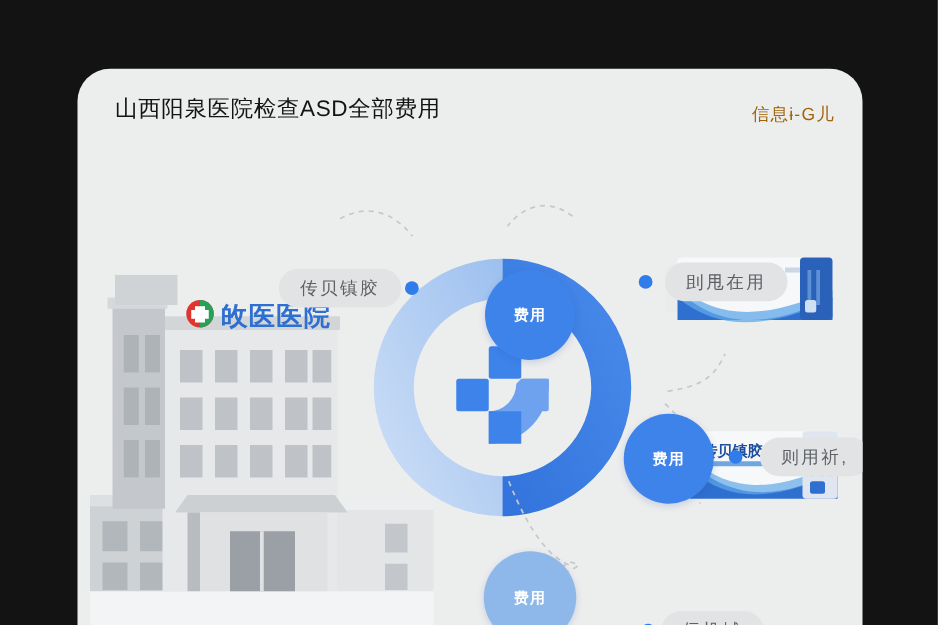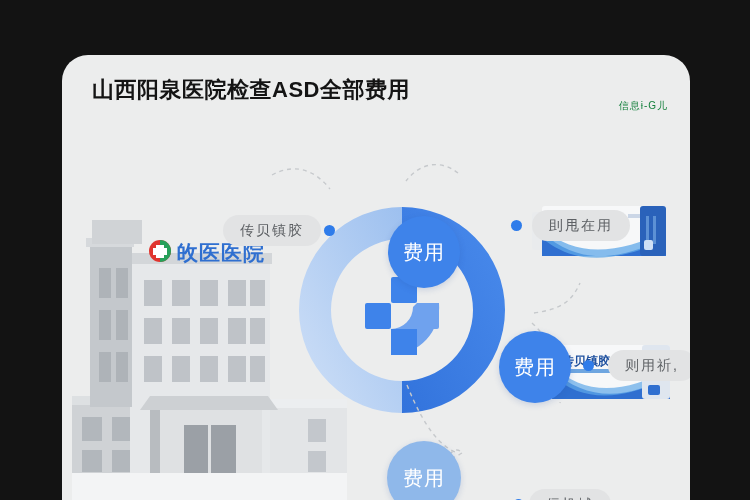--- a/index.html
+++ b/index.html
@@ -17,41 +17,42 @@
     left: 62px; top: 55px;
     width: 628px; height: 460px;
     background: #eceded;
     border-radius: 26px 26px 0 0;
     overflow: hidden;
   }
 
   
   #title {
     position: absolute; left: 30px; top: 20px;
-    font-size: 22px; font-weight: 700; letter-spacing: .5px;
+    font-size: 18px; font-weight: 400; letter-spacing: .5px;
     color: #141414; white-space: nowrap;
   }
   #header-note {
-    position: absolute; right: 22px; top: 44px;
-    font-size: 10px; color: #15803d; letter-spacing: 1px;
+    position: absolute; right: 22px; top: 28px;
+    font-size: 14px; color: #a16207; letter-spacing: 1px;
     white-space: nowrap;
   }
 
   
   #hospital { position: absolute; left: 10px; top: 165px; width: 275px; height: 295px; }
 
   
   #ringwrap { position: absolute; left: 215px; top: 130px; width: 250px; height: 260px; }
 
   
   .node {
     position: absolute; border-radius: 50%;
     display: flex; align-items: center; justify-content: center;
-    color: #ffffff; font-size: 20px; letter-spacing: 1px;
+    color: #ffffff; font-size: 12px; letter-spacing: 1px;
     box-shadow: 0 2px 6px rgba(40,80,160,.18);
+    font-weight: bold;
   }
   #node-top   { left: 326px; top: 161px; width: 72px; height: 72px; background: #3e83ea; }
   #node-right { left: 437px; top: 276px; width: 72px; height: 72px; background: #3e83ea; }
   #node-bot   { left: 325px; top: 386px; width: 74px; height: 74px; background: #8fb8ea; }
 
   
   .pill {
     position: absolute; height: 31px;
     display: flex; align-items: center; justify-content: center;
     padding: 0 17px;

